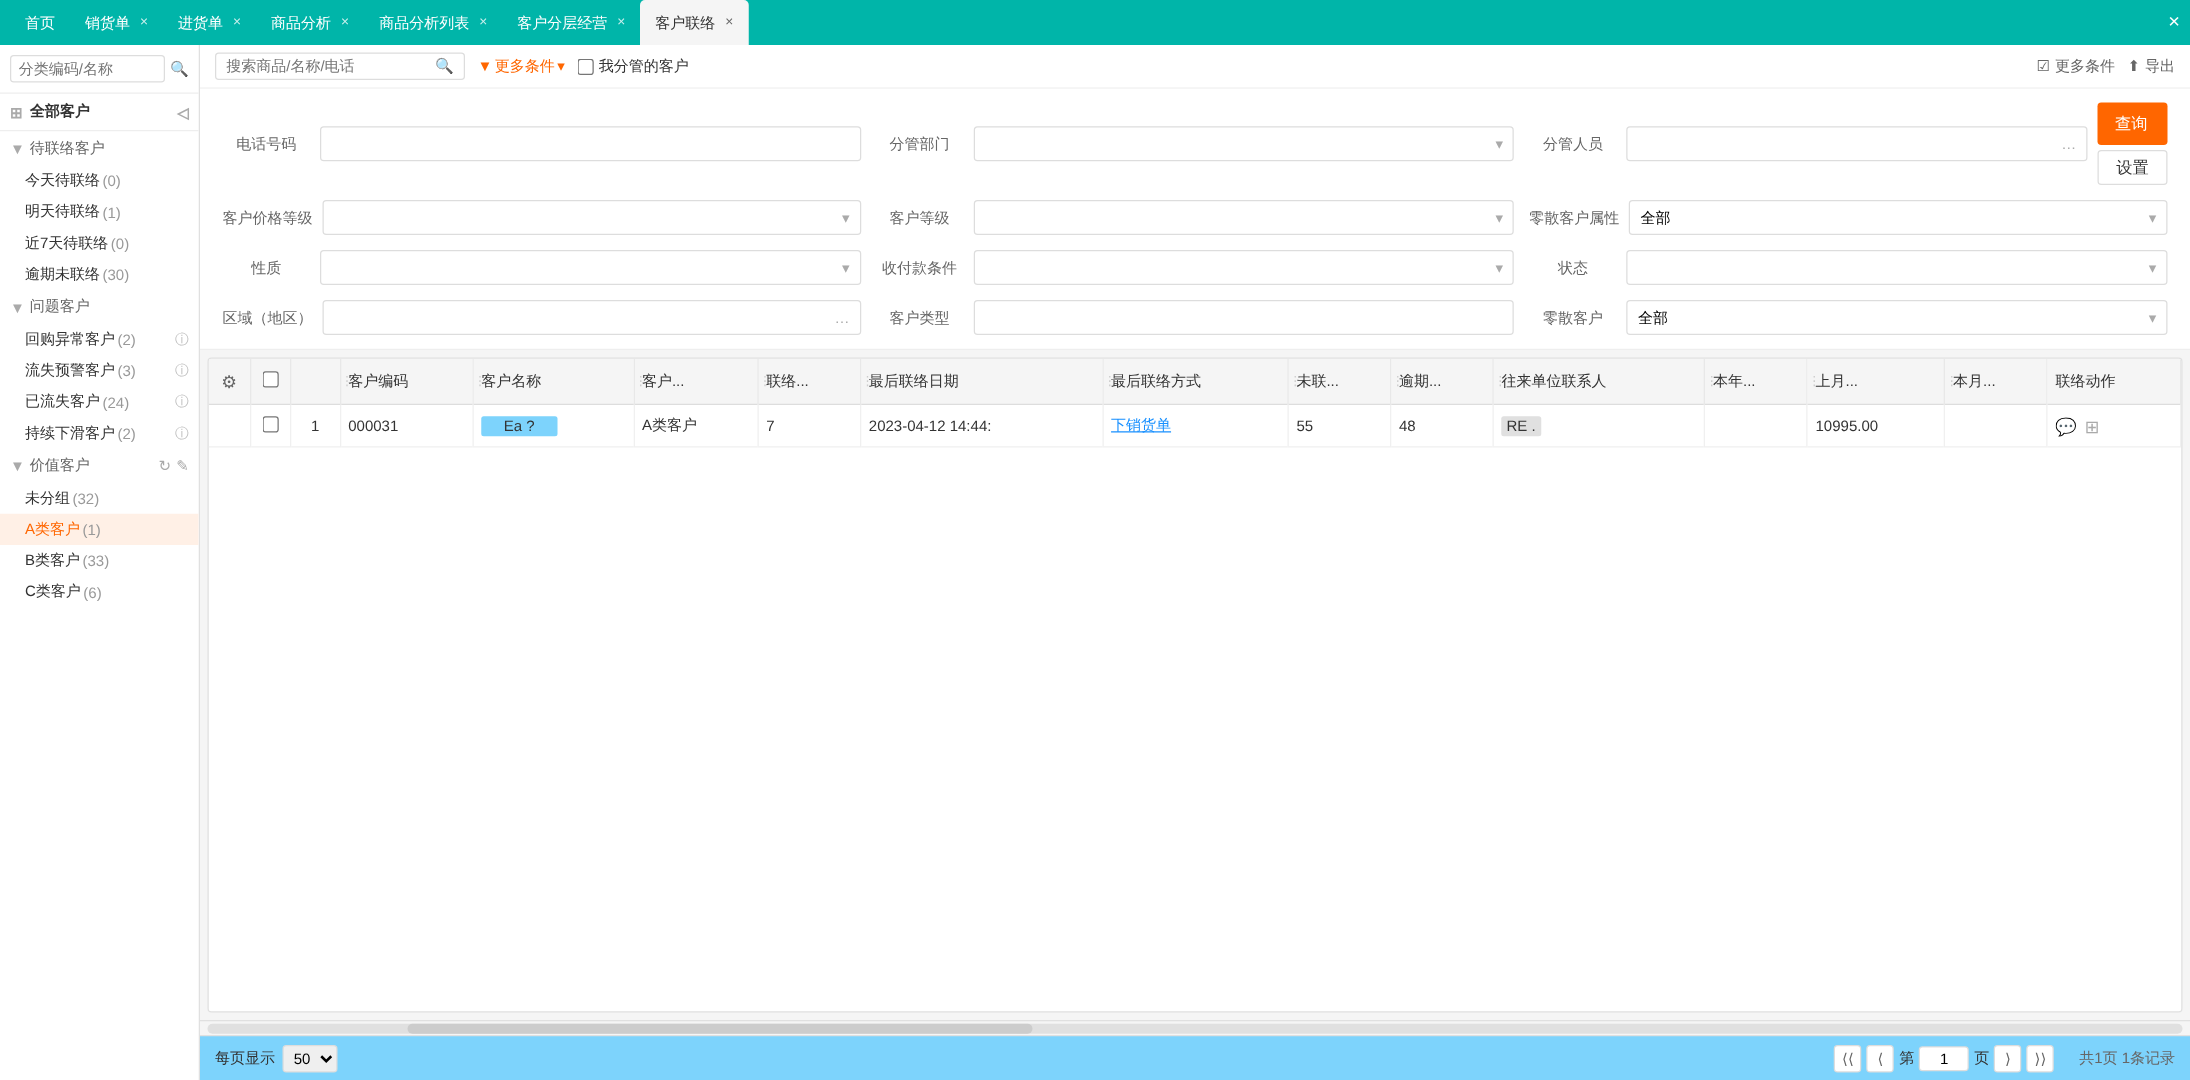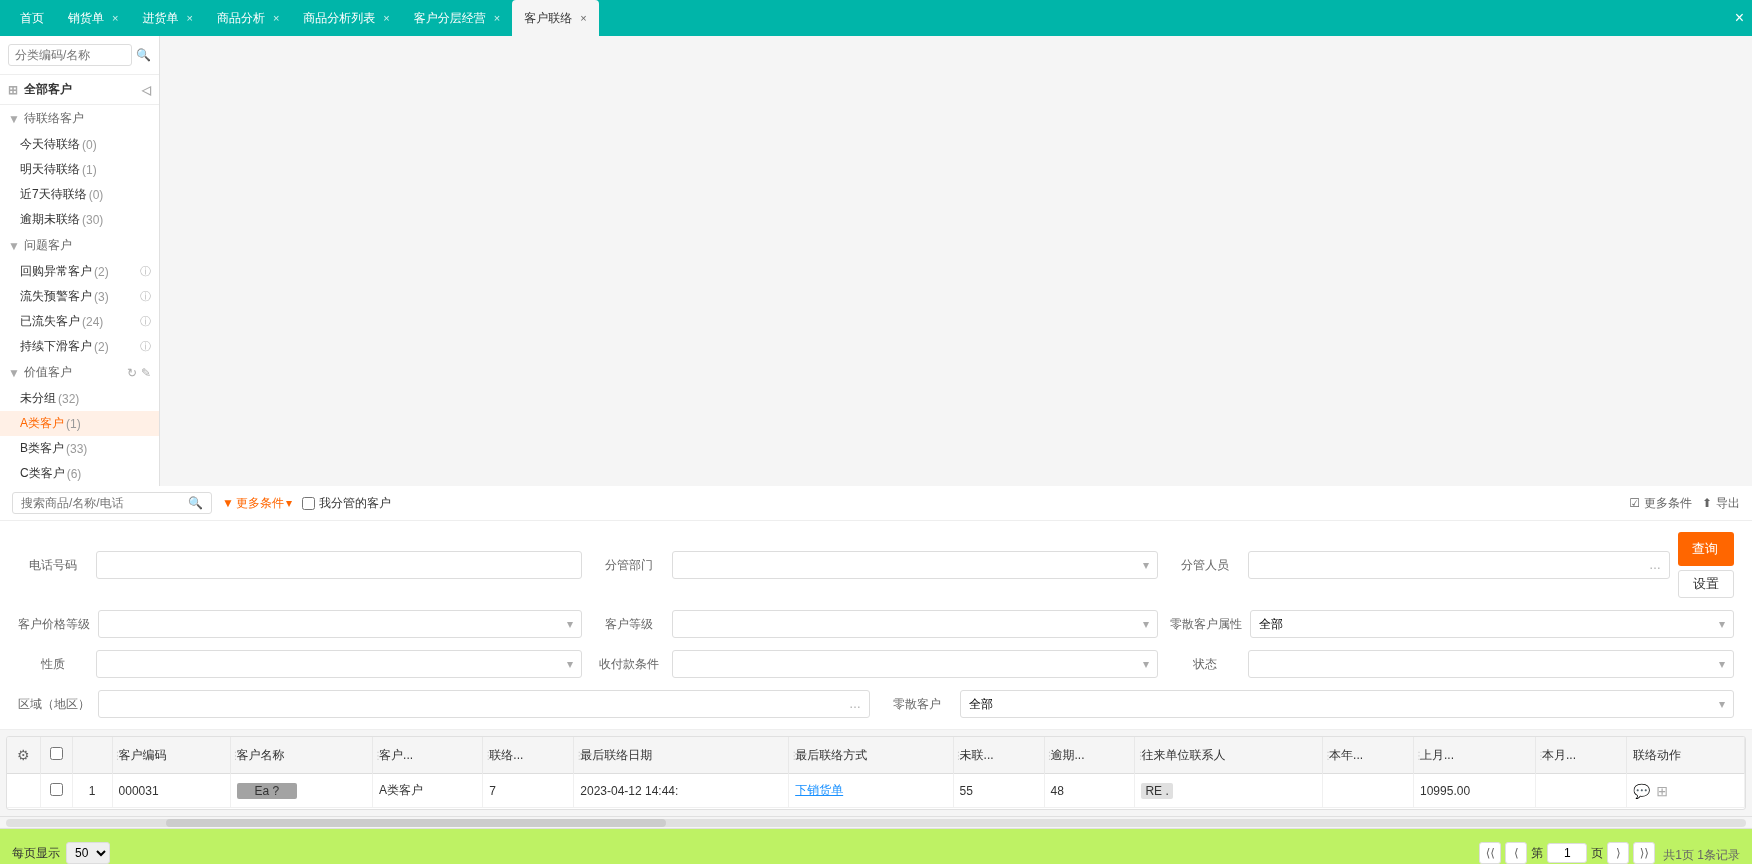--- a/index.html
+++ b/index.html
@@ -41,21 +41,20 @@
       margin-left: auto;
       color: white;
       font-size: 16px;
       cursor: pointer;
     }
 
     
     .main-layout {
       display: flex;
       height: calc(864px - 36px);
-      flex-direction: column;
     }
 
     
     .sidebar {
       width: 160px;
       background: white;
       border-right: 1px solid #e0e0e0;
       display: flex;
       flex-direction: column;
       overflow-y: auto;
@@ -313,26 +312,26 @@
       width: 500px;
       background: #ccc;
       border-radius: 4px;
       position: absolute;
       left: 160px;
     }
 
     
     .footer {
       height: 36px;
-      background: #bef264;
+      background: #7dd3fc;
       border-top: 1px solid #e0e0e0;
       display: flex;
-      align-items: flex-end;
+      align-items: center;
       padding: 0 12px;
-      gap: 8px;
+      gap: 20px;
       font-size: 12px;
       color: #333;
     }
     .footer-per-page { display: flex; align-items: center; gap: 6px; }
     .footer-per-page select {
       border: 1px solid #ddd;
       border-radius: 3px;
       padding: 2px 4px;
       font-size: 12px;
       outline: none;
@@ -599,20 +598,24 @@
 
       <div class="filter-row">
         <div class="filter-cell">
           <label>区域（地区）</label>
           <div class="field-input">
             <span></span>
               <span class="dots">…</span>
           </div>
         </div>
         <div class="filter-cell">
+          <label>客户类型</label>
+          <div class="field-input"></div>
+        </div>
+        <div class="filter-cell">
           <label>零散客户</label>
           <div class="field-input">
             <span>全部</span>
               <span class="arrow">▾</span>
           </div>
         </div>
       </div>
     </div>
 
     <div class="table-area">
@@ -685,21 +688,21 @@
             <td class="checkbox-col">
               <input type="checkbox" style="">
             </td>
             <td class="num-col">
               <span>1</span>
             </td>
             <td>
               <span>000031</span>
             </td>
             <td>
-              <span style="background:#a3a3a3;padding:1px 18px;border-radius:2px;">Ea ?</span>
+              <span style="background:#7dd3fc;padding:1px 18px;border-radius:2px;">Ea ?</span>
             </td>
             <td>
               <span>A类客户</span>
             </td>
             <td>
               <span>7</span>
             </td>
             <td>
               <span>2023-04-12 14:44:</span>
             </td>

